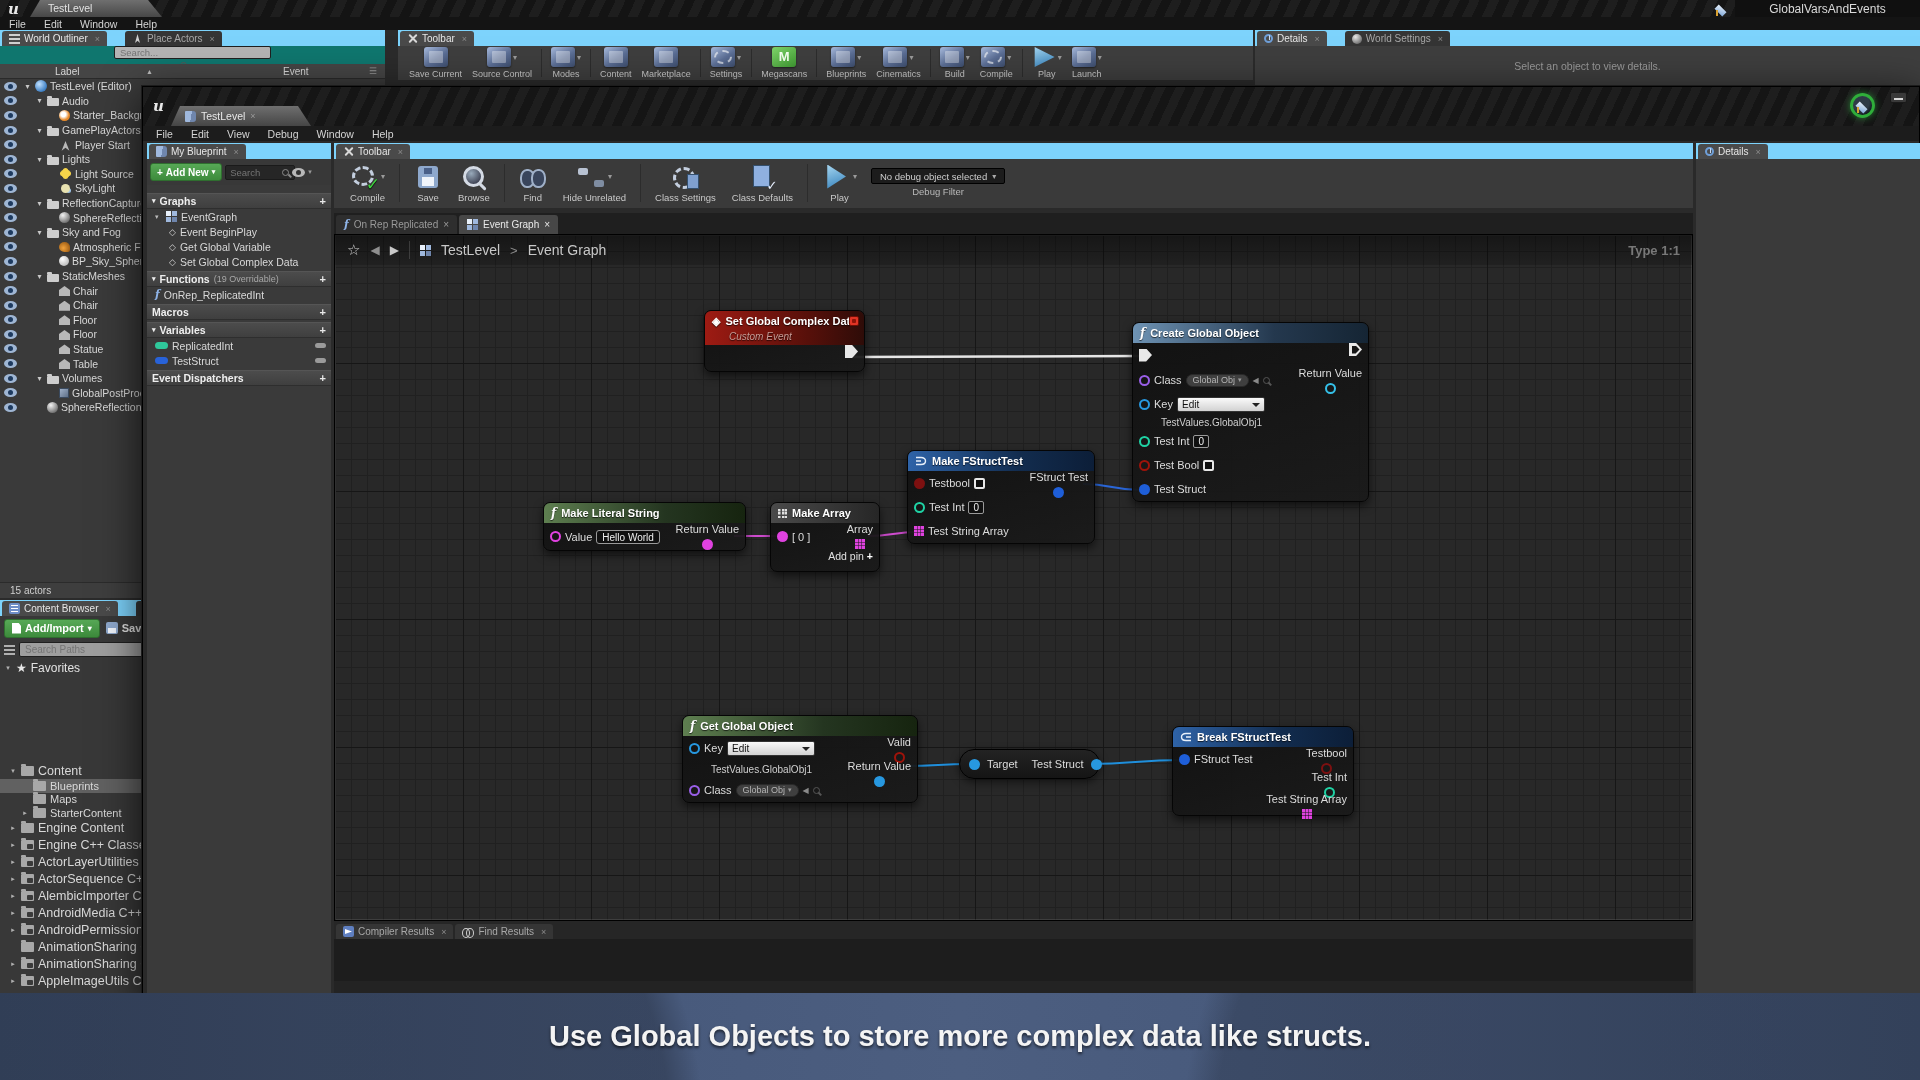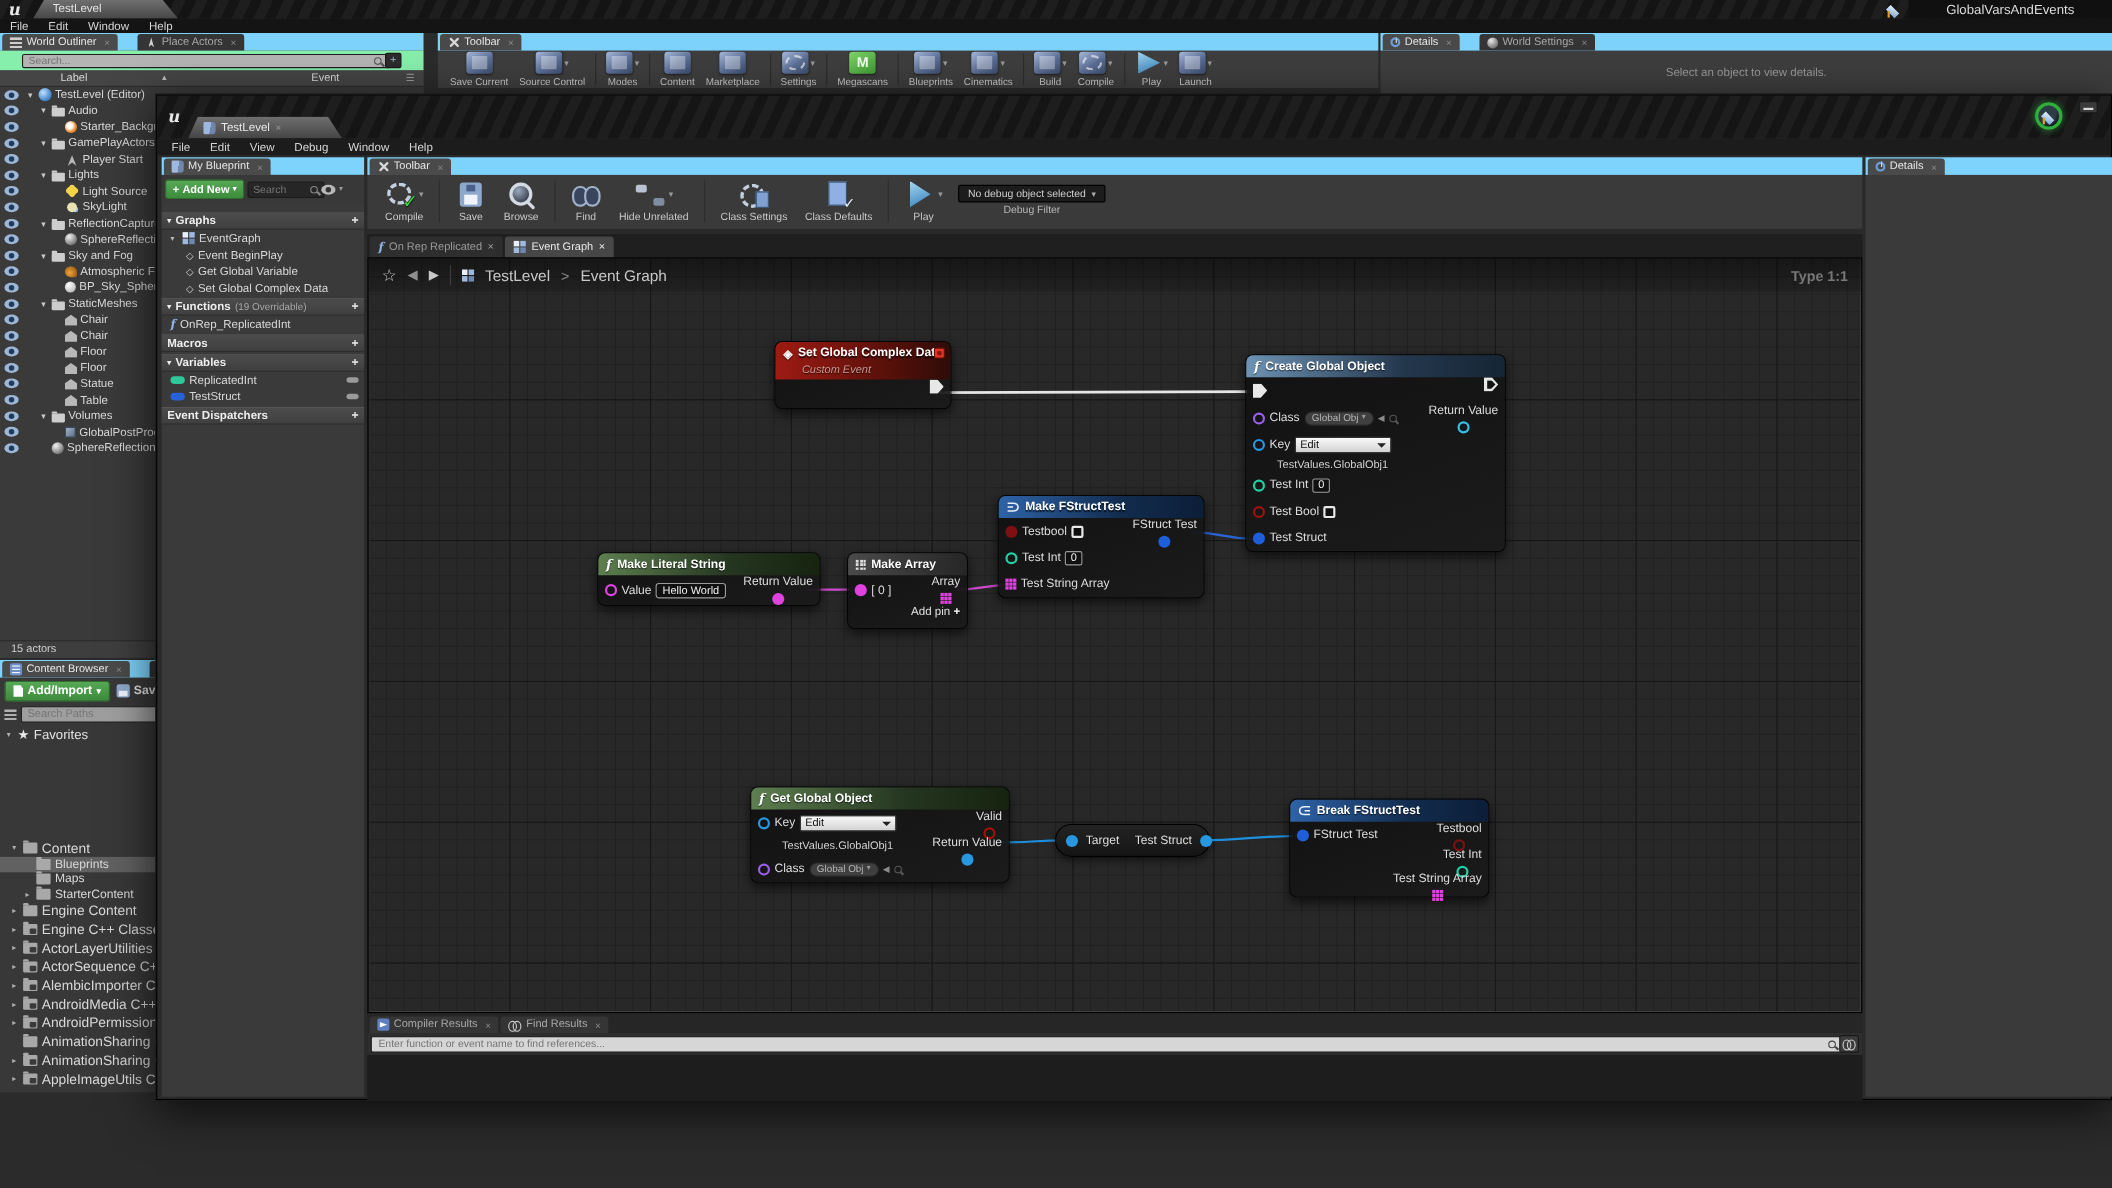--- a/index.html
+++ b/index.html
@@ -55,21 +55,21 @@
   .ico-logo-sm { color:#e8e8e8; font:italic bold 13px "DejaVu Serif", serif; }
   .ico-compiler { background:#5f7fc0; border-radius:2px; }
   .ico-compiler::after { content:""; position:absolute; inset:3px 2px; background:#fff; clip-path:polygon(0 0,100% 50%,0 100%); }
   .ico-binoc { width:12px; height:8px; }
   .ico-binoc::before,.ico-binoc::after { content:""; position:absolute; top:0; width:6px; height:8px;
     border:1.5px solid #d0d0d0; border-radius:50%; }
   .ico-binoc::before { left:0; } .ico-binoc::after { right:0; }
 
   
   .outliner { left:0; top:30px; width:385px; height:568px; }
-  .ol-search { height:18px; background:#86efac; display:flex; align-items:center; gap:3px; padding:0 20px; }
+  .ol-search { height:18px; background:#0f766e; display:flex; align-items:center; gap:3px; padding:0 4px;flex-direction:column; }
   .ol-search input { flex:1; height:13px; background:#b4b4b4; border:1px solid #1f1f1f; border-radius:2px;
     font-size:9.5px; color:#333; padding:0 18px 0 5px; }
   .mini-mag { width:7px; height:7px; border:1.5px solid #555; border-radius:50%; position:relative; flex:none; }
   .mini-mag::after { content:""; position:absolute; width:4px; height:1.5px; background:#555; transform:rotate(45deg); right:-3.5px; bottom:-1.5px; }
   .ol-search .mini-mag { margin-left:-18px; }
   .ol-addbtn { width:15px; height:14px; background:#2c2c2c; border:1px solid #1a1a1a; border-radius:2px;
     color:#9fb6d4; font-size:10px; line-height:12px; text-align:center; flex:none; }
   .ol-cols { height:15px; background:#454545; border-bottom:1px solid #2a2a2a; position:relative;
     color:#d8d8d8; font-size:10px; line-height:15px; }
   .ol-cols .c-label { position:absolute; left:55px; } .ol-cols .c-sort { position:absolute; left:146px; font-size:7px; color:#bbb; }
@@ -1207,35 +1207,31 @@
             <span class="tabico ico-compiler"></span>
             <span>Compiler Results</span>
             <span class="x">×</span>
           </div>
           <div class="ptab">
             <span class="tabico ico-binoc"></span>
             <span>Find Results</span>
             <span class="x">×</span>
           </div>
         </div>
-      <div class="find-bar">
-        <input placeholder="Enter function or event name to find references..." style="">
-        <span class="mini-mag"></span>
-        <div class="find-btn">
-          <span class="tabico ico-binoc"></span>
-        </div>
-      </div>
       <div class="results-area"></div>
     </div>
 
     <div class="bp-details">
       <div class="tabstrip">
         <div class="ptab active">
           <span class="tabico ico-details"></span>
           <span>Details</span>
             <span class="x">×</span>
         </div>
       </div>
     </div>
   </div>
 
+  <div class="banner">
+    <div class="banner-text">Use Global Objects to store more complex data like structs.</div>
+  </div>
 
 </div>
 
 </body></html>

